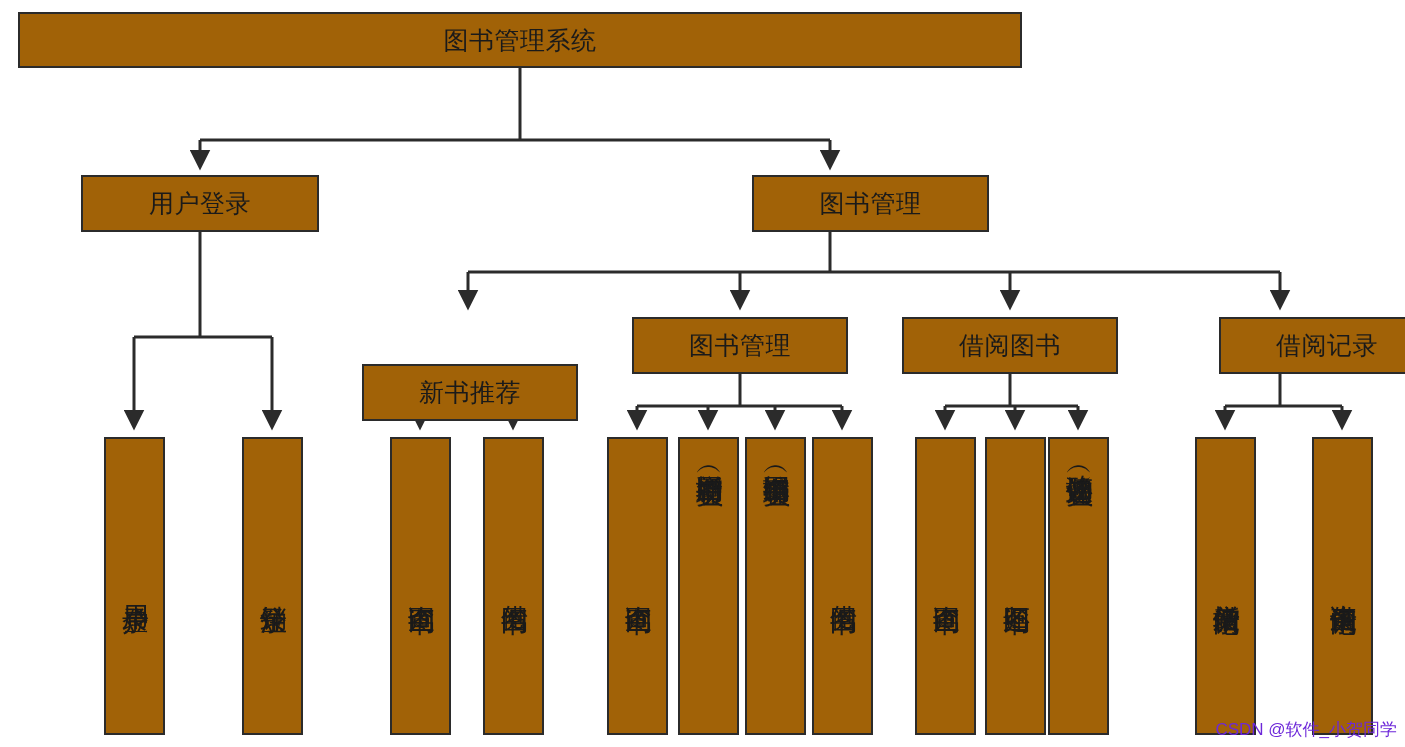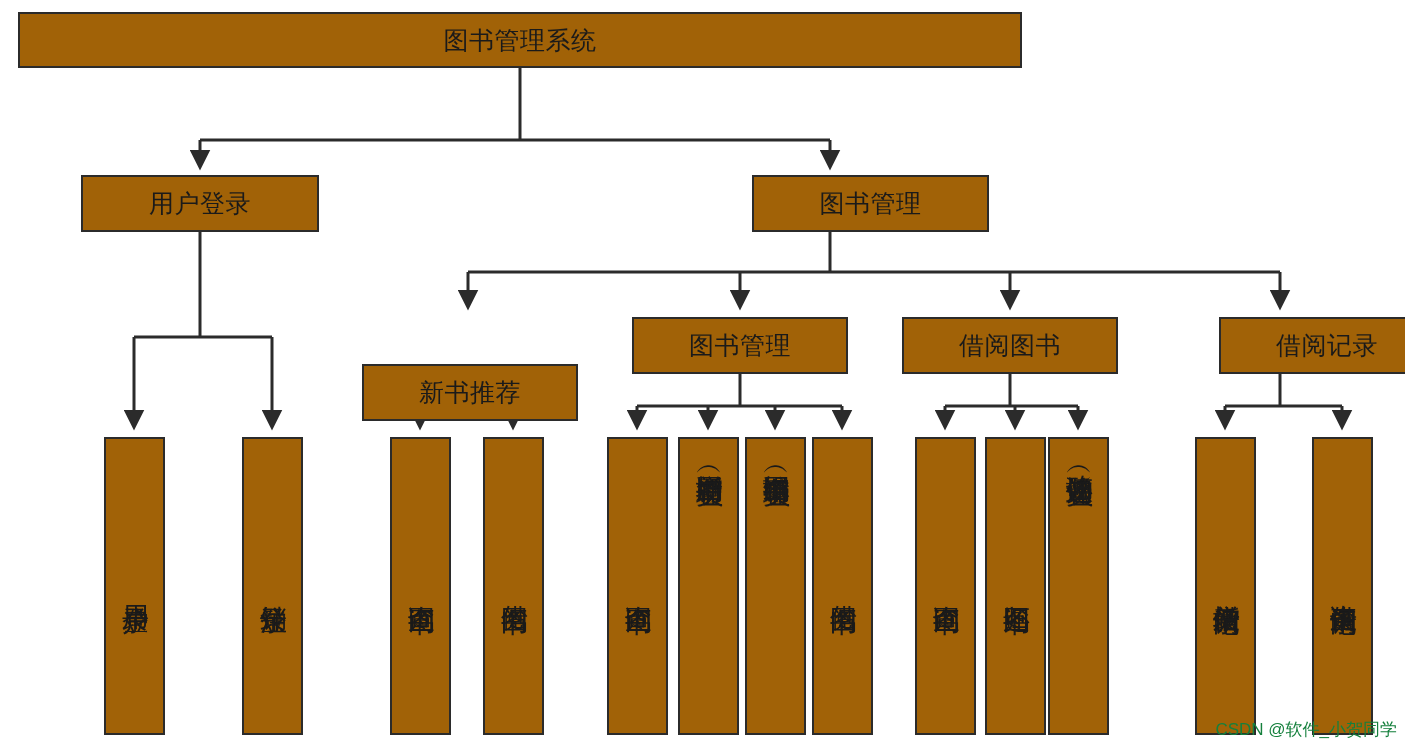--- a/index.html
+++ b/index.html
@@ -62,21 +62,21 @@
   }
   .node-leaf.align-mid {
     align-items: center;
     padding-top: 0;
   }
   #watermark {
     position: absolute;
     right: 8px;
     bottom: 6px;
     font-size: 17px;
-    color: #15803d;
+    color: #6d28d9;
     z-index: 5;
     white-space: nowrap;
     font-family: "Liberation Sans", "DejaVu Sans", sans-serif;
     text-align: center;
   }
 </style>
 </head>
 <body>
 
 <div id="diagram-root">

